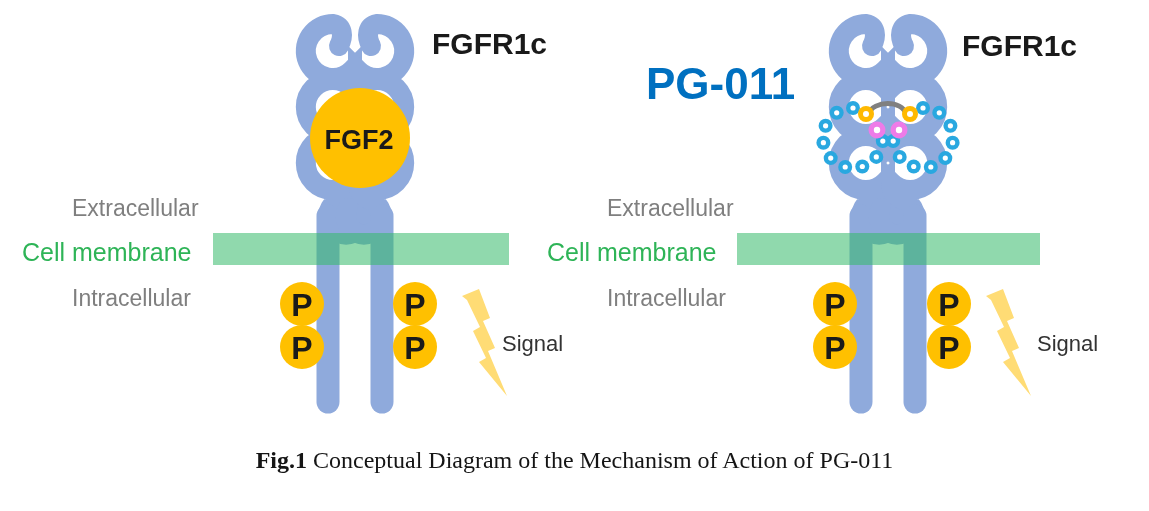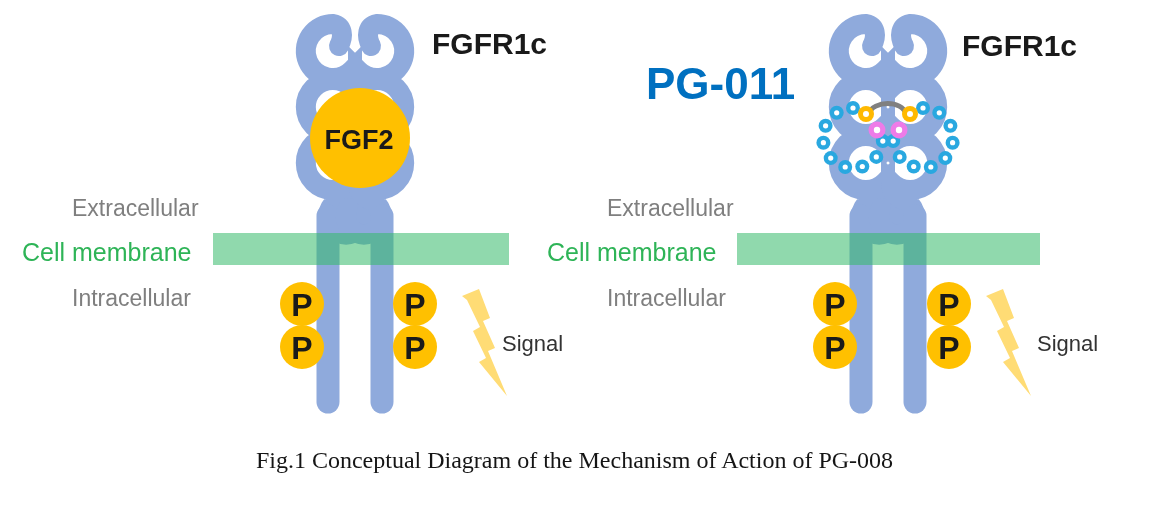--- a/index.html
+++ b/index.html
@@ -25,21 +25,21 @@
   .lblGray{fill:var(--label_gray);font-size:23px;}
   .lblGreen{fill:var(--label_green);font-size:25px;}
   .lblInk{fill:var(--ink);font-size:30px;font-weight:bold;}
   .lblBlue{fill:var(--label_blue);font-size:44px;font-weight:bold;}
   .lblSignal{fill:#333333;font-size:22px;}
   .ballLbl{fill:var(--ink);font-size:27px;font-weight:bold;text-anchor:middle;}
   .pLbl{fill:var(--ink);font-size:32px;font-weight:bold;text-anchor:middle;}
 
   .caption{position:absolute;top:447px;left:0;width:100%;text-align:center;
            font-family:"Liberation Serif",serif;font-size:24px;color:#151515;}
-  .caption .fig{font-weight:normal;}
+  .caption .fig{font-weight:bold;}
 </style>
 </head>
 <body>
 
 <div class="stage">
 
   <svg width="1149" height="430" viewBox="0 0 1149 430">
     <defs>
 
       <g id="arm-shape">
@@ -165,15 +165,15 @@
       <text class="lblBlue" x="646" y="99">PG-011</text>
       <text class="lblGray" x="607" y="216">Extracellular</text>
       <text class="lblGreen" x="547" y="261">Cell membrane</text>
       <text class="lblGray" x="607" y="306">Intracellular</text>
       <text class="lblSignal" x="1037" y="351">Signal</text>
     </g>
   </svg>
 
   <div class="caption">
     <span class="fig">Fig.1</span>
-    <span>Conceptual Diagram of the Mechanism of Action of PG-008</span>
+    <span>Conceptual Diagram of the Mechanism of Action of PG-011</span>
   </div>
 </div>
 
 </body></html>

